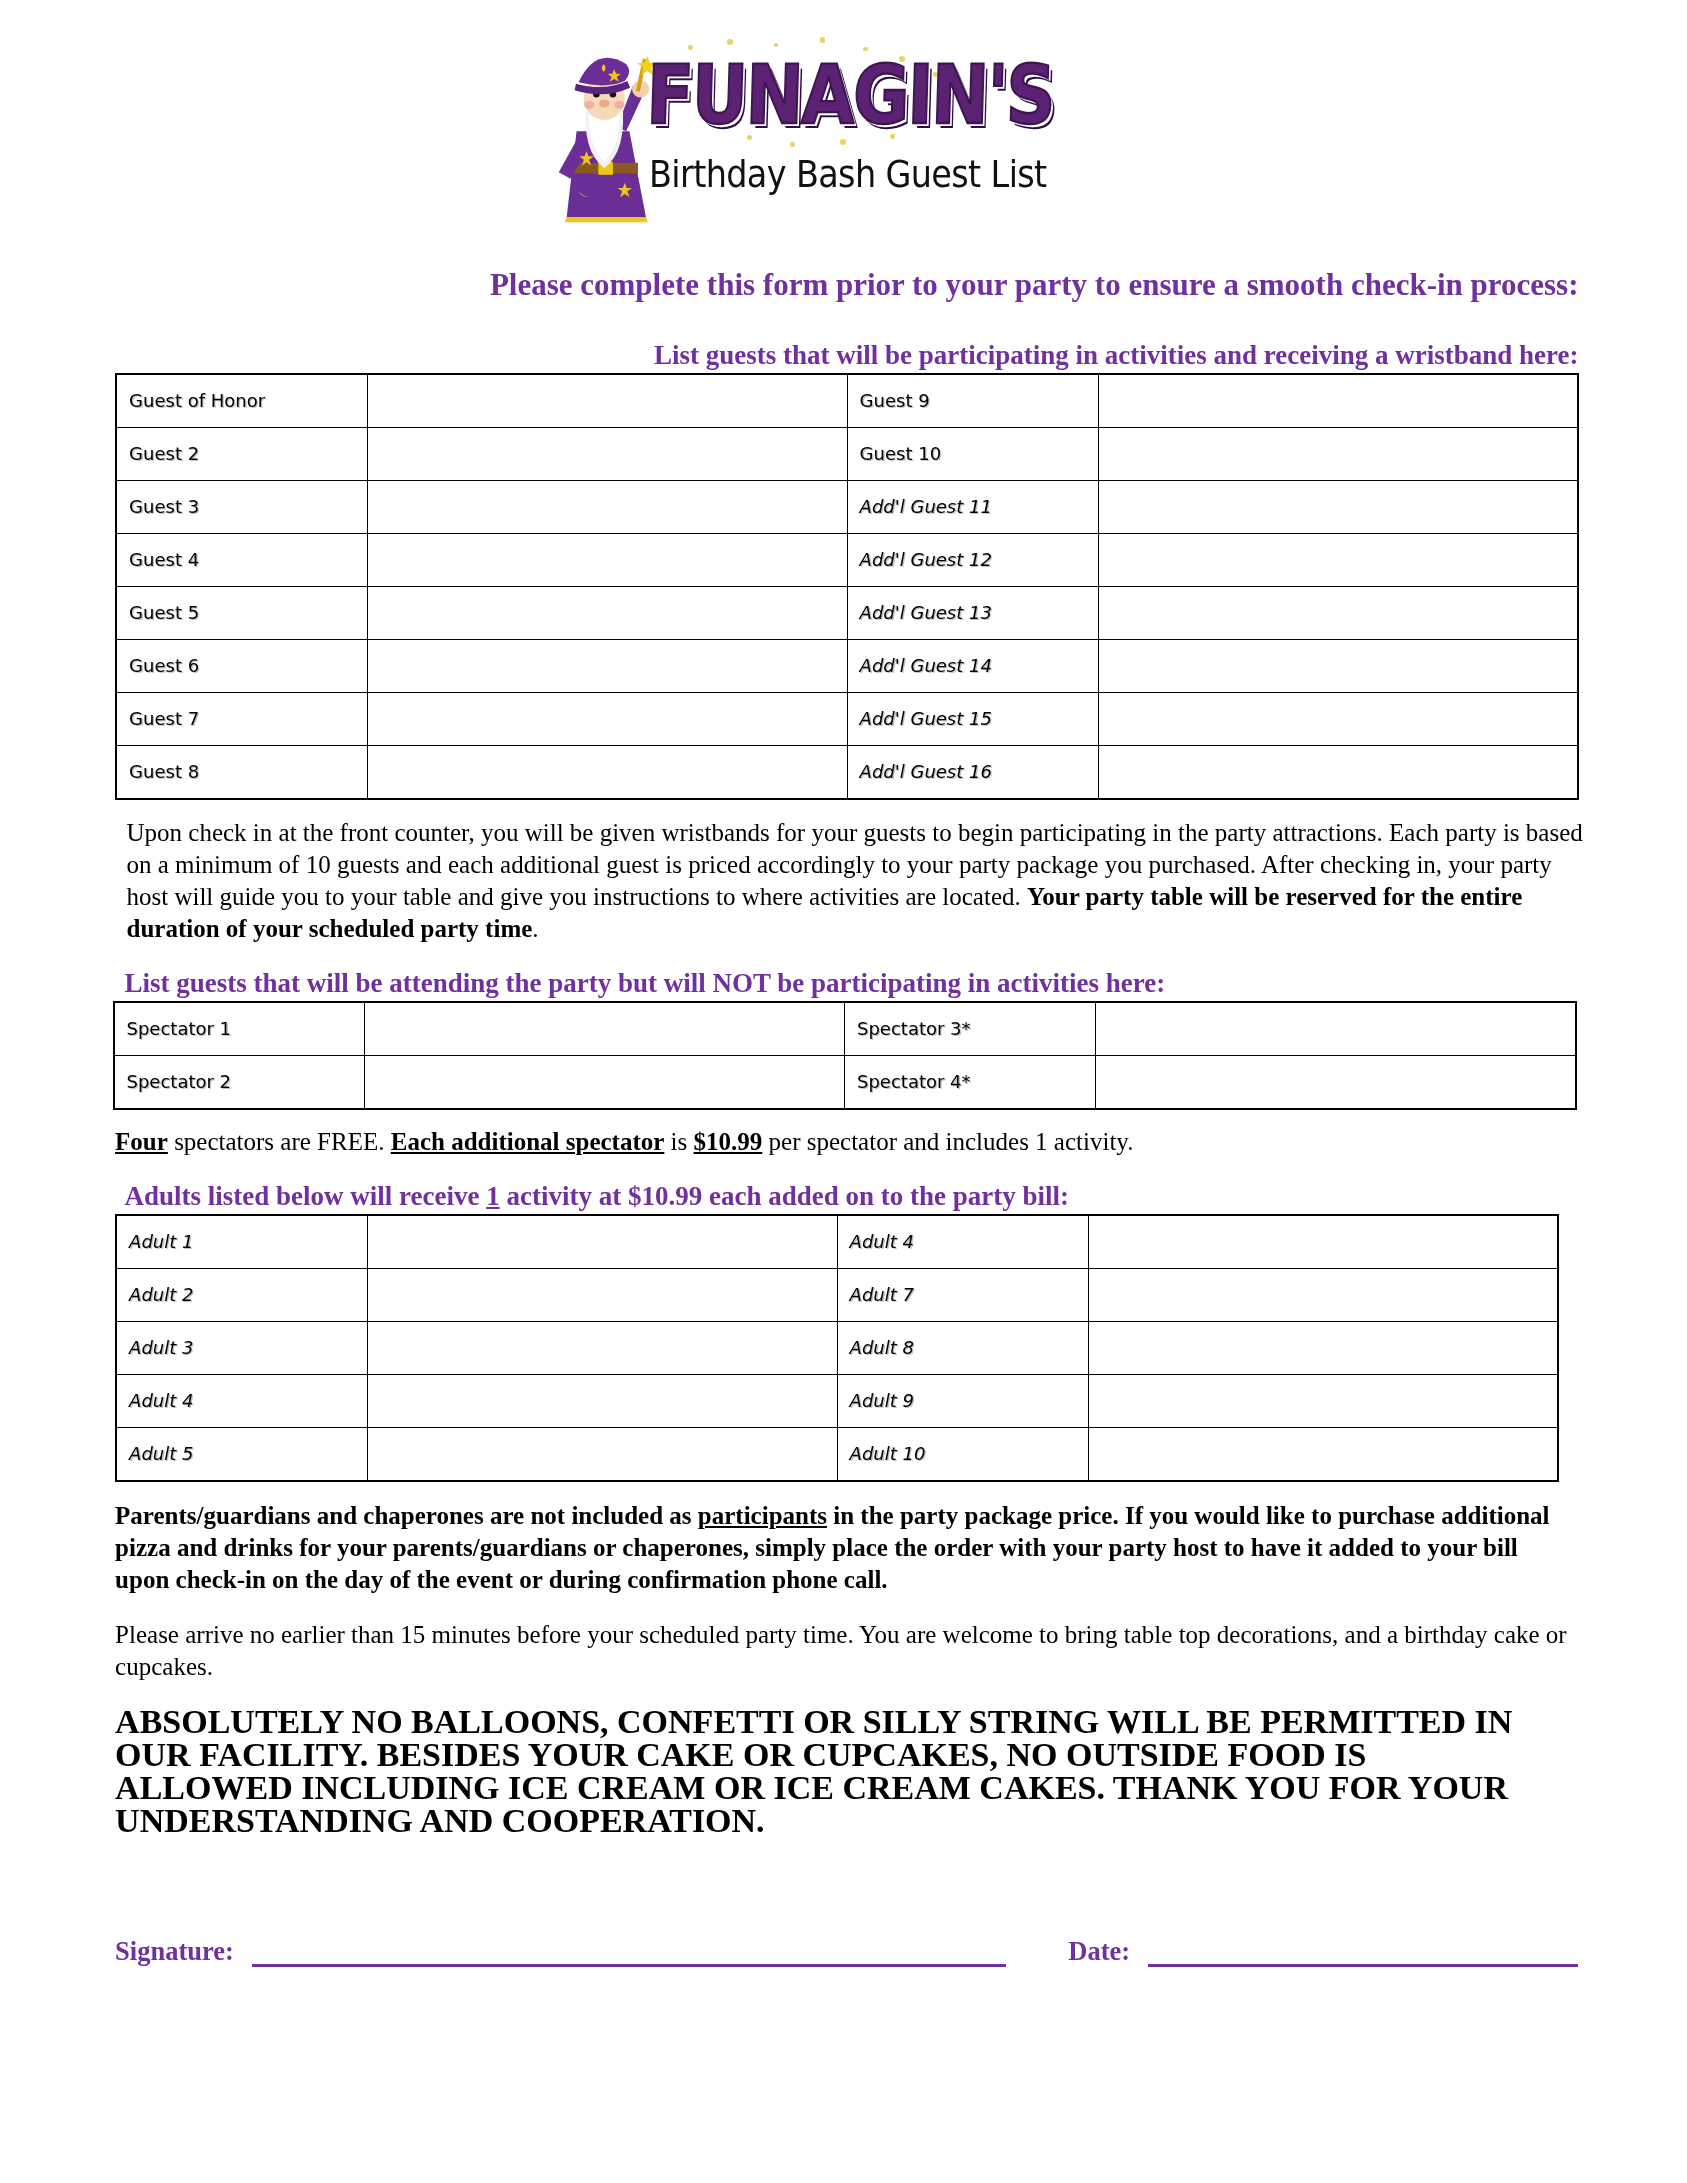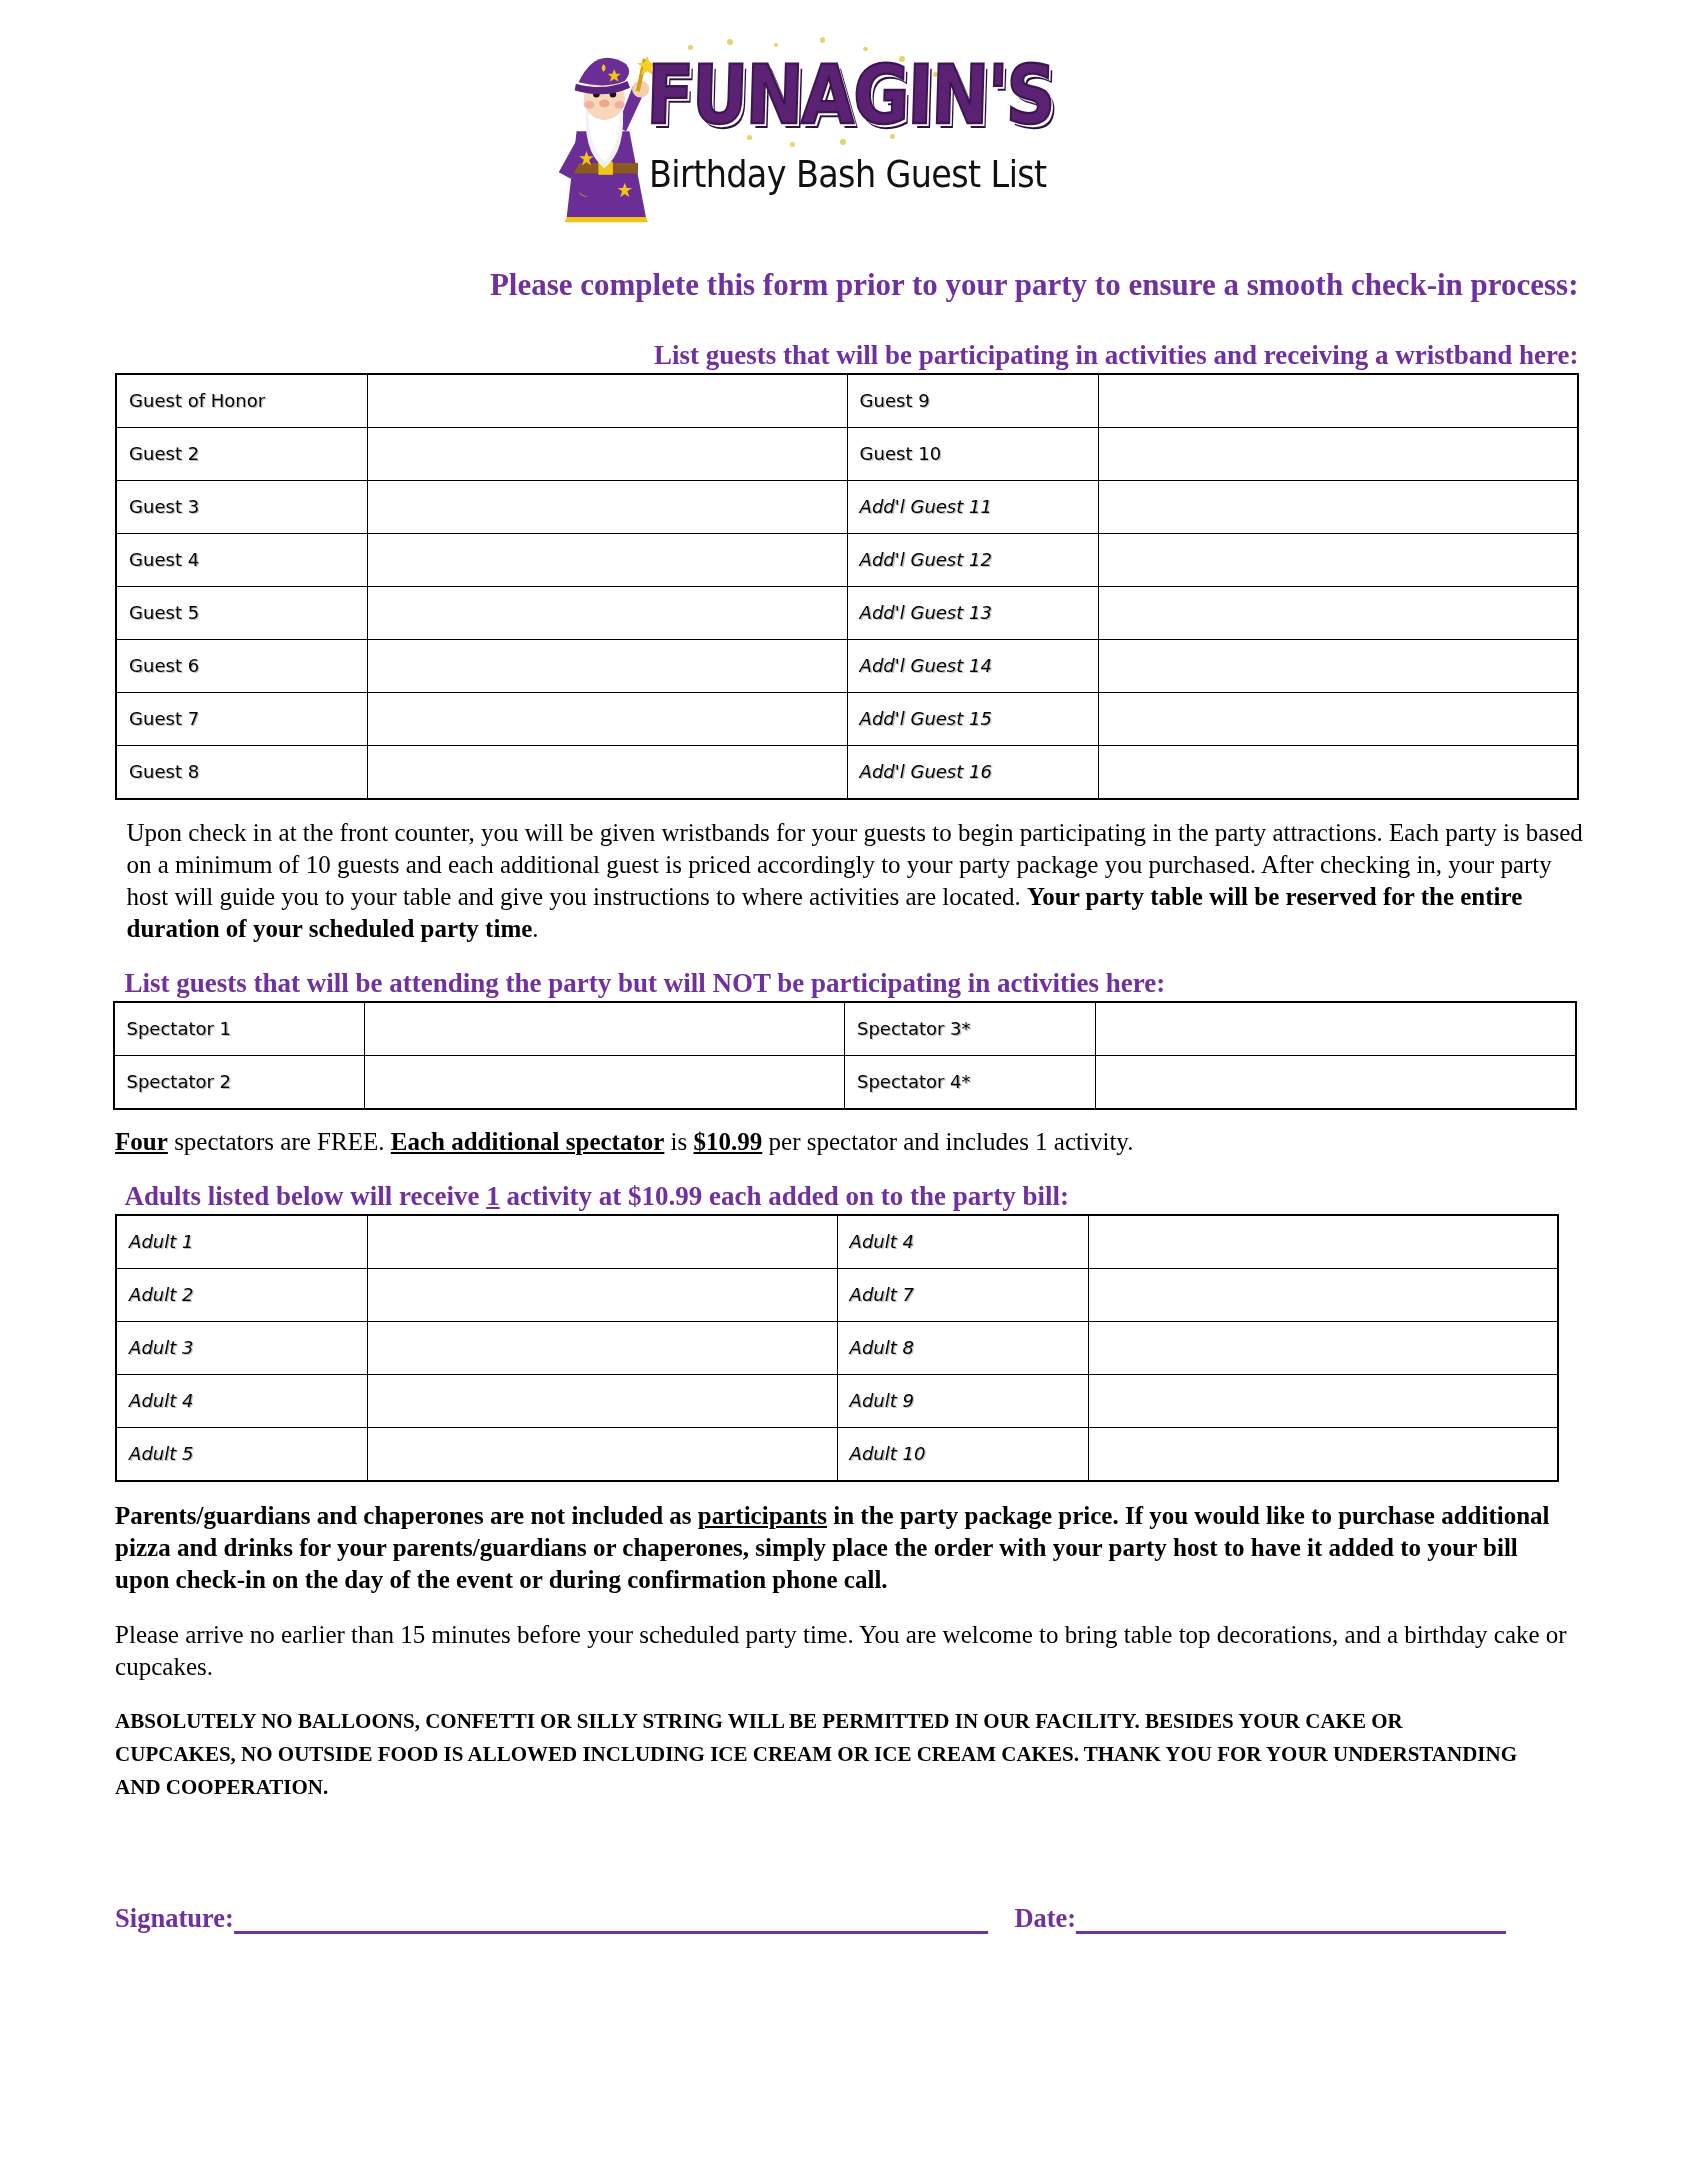--- a/index.html
+++ b/index.html
@@ -109,21 +109,21 @@
     line-height: 32px;
     color: #000;
     text-align: left;
   }
   .body-text b { font-weight: bold; }
   .u { text-decoration: underline; }
   .bu { font-weight: bold; text-decoration: underline; }
   .caps-warning {
     font-family: "Liberation Serif", serif;
     font-weight: bold;
-    font-size: 21px;
+    font-size: 34px;
     line-height: 33px;
     letter-spacing: 0px;
   }
 
   
   table.form-table {
     border-collapse: collapse;
     table-layout: fixed;
     margin: 0;
   }
@@ -372,21 +372,21 @@
     </table>
 
     <p class="body-text" style="margin:18.5px 0 0 6.6px;width:1463px;font-weight:bold;">
       <span>Parents/guardians and chaperones are not included as </span><span class="u">participants</span><span> in the party package price. If you would like to purchase additional pizza and drinks for your parents/guardians or chaperones, simply place the order with your party host to have it added to your bill upon check-in on the day of the event or during confirmation phone call.</span>
     </p>
 
     <p class="body-text" style="margin:22.5px 0 0 6.6px;width:1463px;">Please arrive no earlier than 15 minutes before your scheduled party time. You are welcome to bring table top decorations, and a birthday cake or cupcakes.</p>
 
     <p class="body-text caps-warning" style="margin:22.5px 0 0 6.6px;width:1406px;">ABSOLUTELY NO BALLOONS, CONFETTI OR SILLY STRING WILL BE PERMITTED IN OUR FACILITY. BESIDES YOUR CAKE OR CUPCAKES, NO OUTSIDE FOOD IS ALLOWED INCLUDING ICE CREAM OR ICE CREAM CAKES. THANK YOU FOR YOUR UNDERSTANDING AND COOPERATION.</p>
 
-    <div class="sig-row" style="margin:99px 0 0 6.6px;width:1463px;">
+    <div class="sig-row" style="margin:99px 0 0 6.6px;width:1463px;justify-content:space-between;">
       <span>Signature:</span>
       <span class="sig-line" style="width:754px;"></span>
       <span style="display:inline-block;width:26.5px;"></span>
       <span>Date:</span>
       <span class="sig-line" style="width:430px;"></span>
     </div>
 
   </div>
 </div>
 

